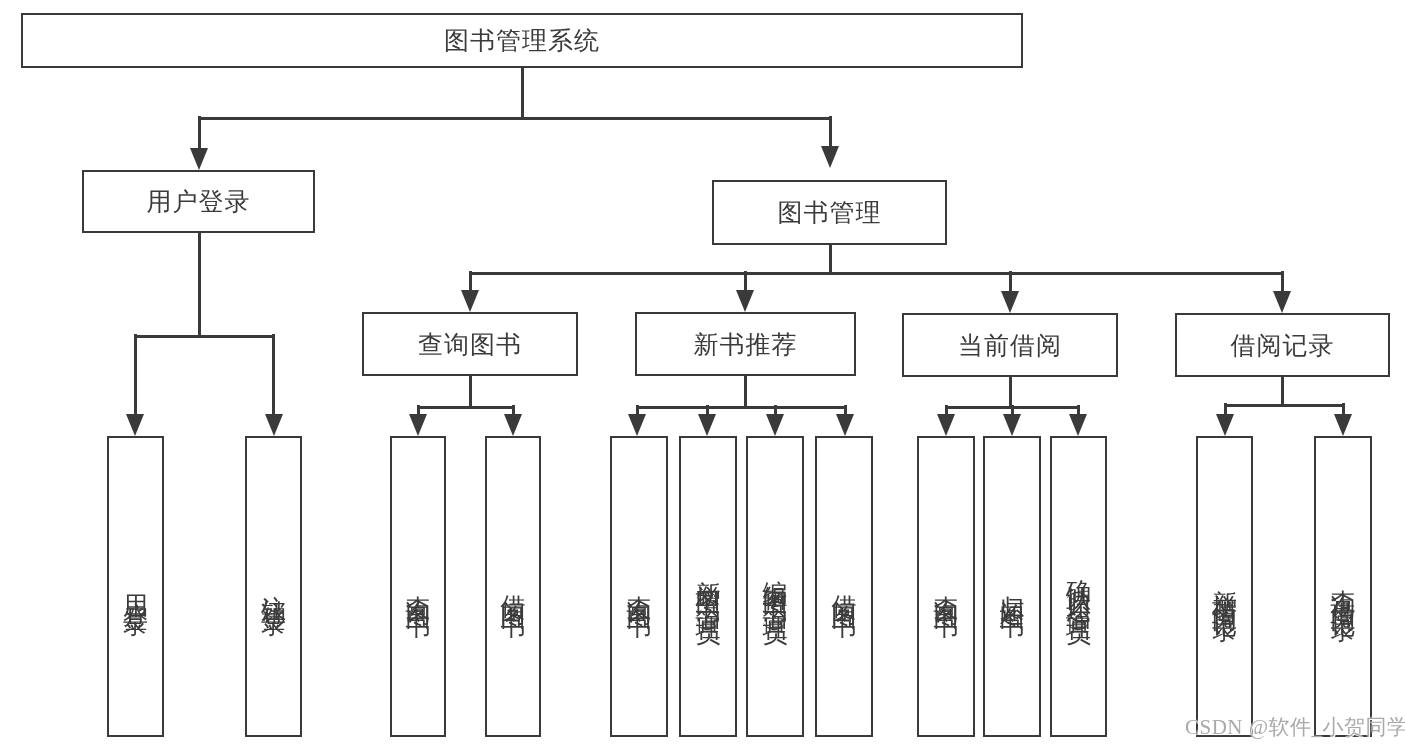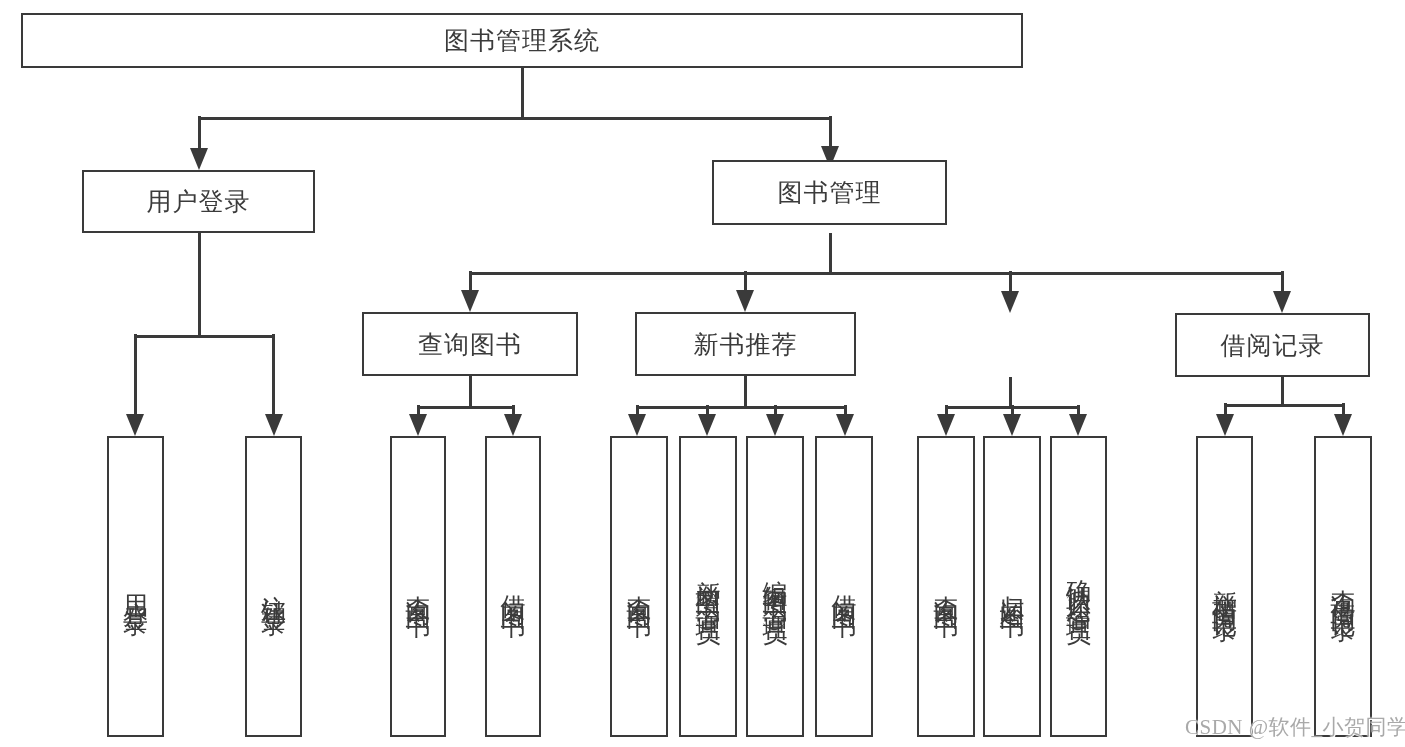--- a/index.html
+++ b/index.html
@@ -110,31 +110,34 @@
       <div class="ah" style="left: 1334px; top: 414px;"></div>
     </div>
 
   <div class="node h" style="left:21px;top:13px;width:1002px;height:55px">
     <span>图书管理系统</span>
   </div>
 
   <div class="node h" style="left:82px;top:170px;width:233px;height:63px">
     <span>用户登录</span>
   </div>
-  <div class="node h" style="left:712px;top:160px;width:235px;height:65px">
+  <div class="node h" style="left:712px;top:180px;width:235px;height:65px">
     <span>图书管理</span>
   </div>
 
   <div class="node h" style="left:362px;top:312px;width:216px;height:64px">
     <span>查询图书</span>
   </div>
   <div class="node h" style="left:635px;top:312px;width:221px;height:64px">
     <span>新书推荐</span>
   </div>
-  <div class="node h" style="left:1175px;top:313px;width:195px;height:64px">
+  <div class="node h" style="left:902px;top:313px;width:216px;height:64px">
+    <span>当前借阅</span>
+  </div>
+  <div class="node h" style="left:1175px;top:313px;width:215px;height:64px">
     <span>借阅记录</span>
   </div>
 
   <div class="node v" style="left:107px;top:436px;width:57px;height:301px">
     <span>用户登录</span>
   </div>
   <div class="node v" style="left:245px;top:436px;width:57px;height:301px">
     <span>注销登录</span>
   </div>
 

